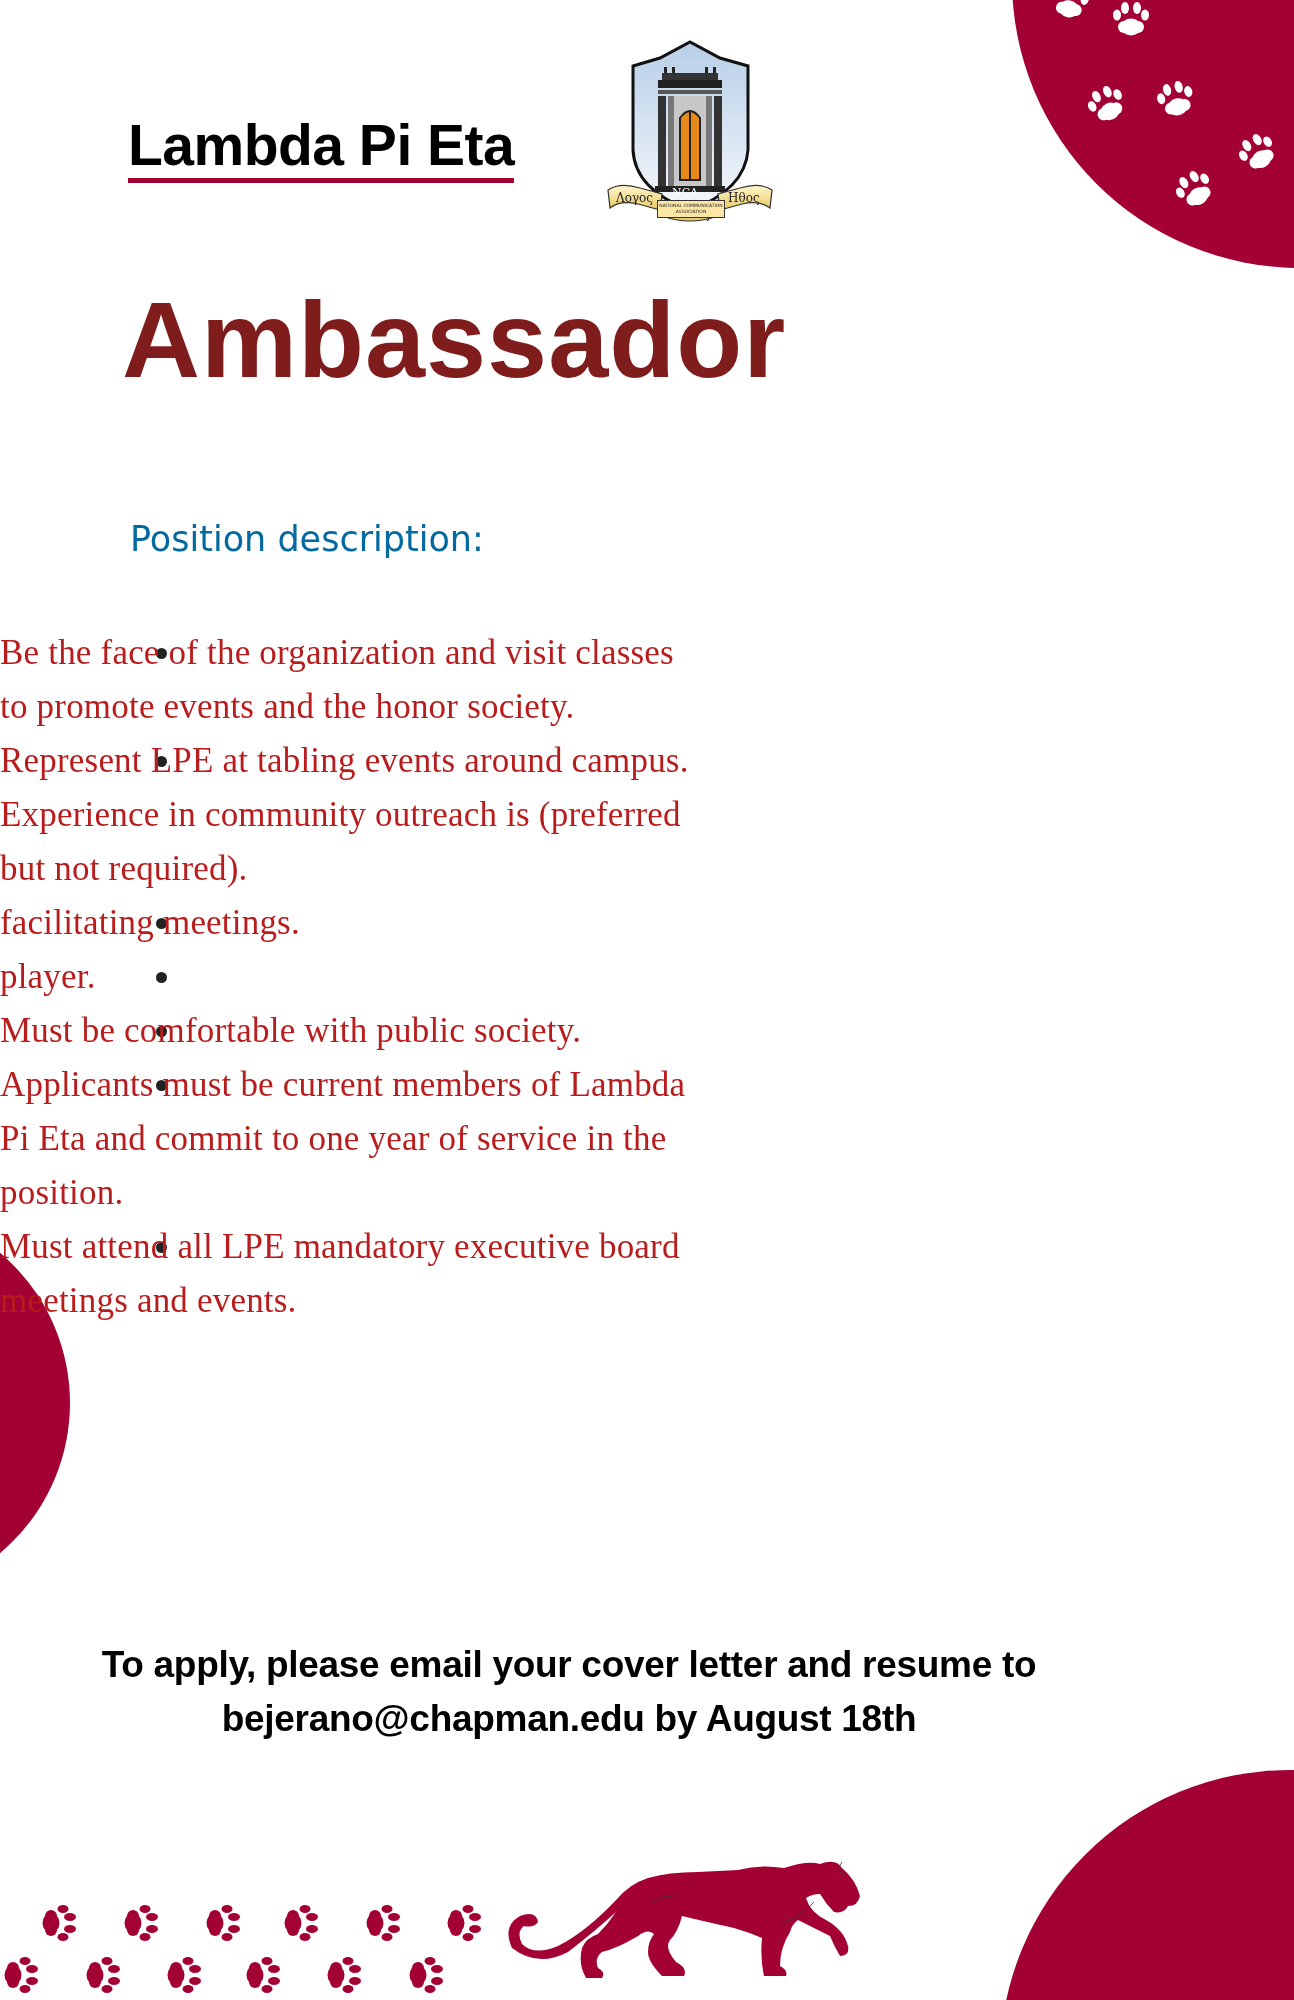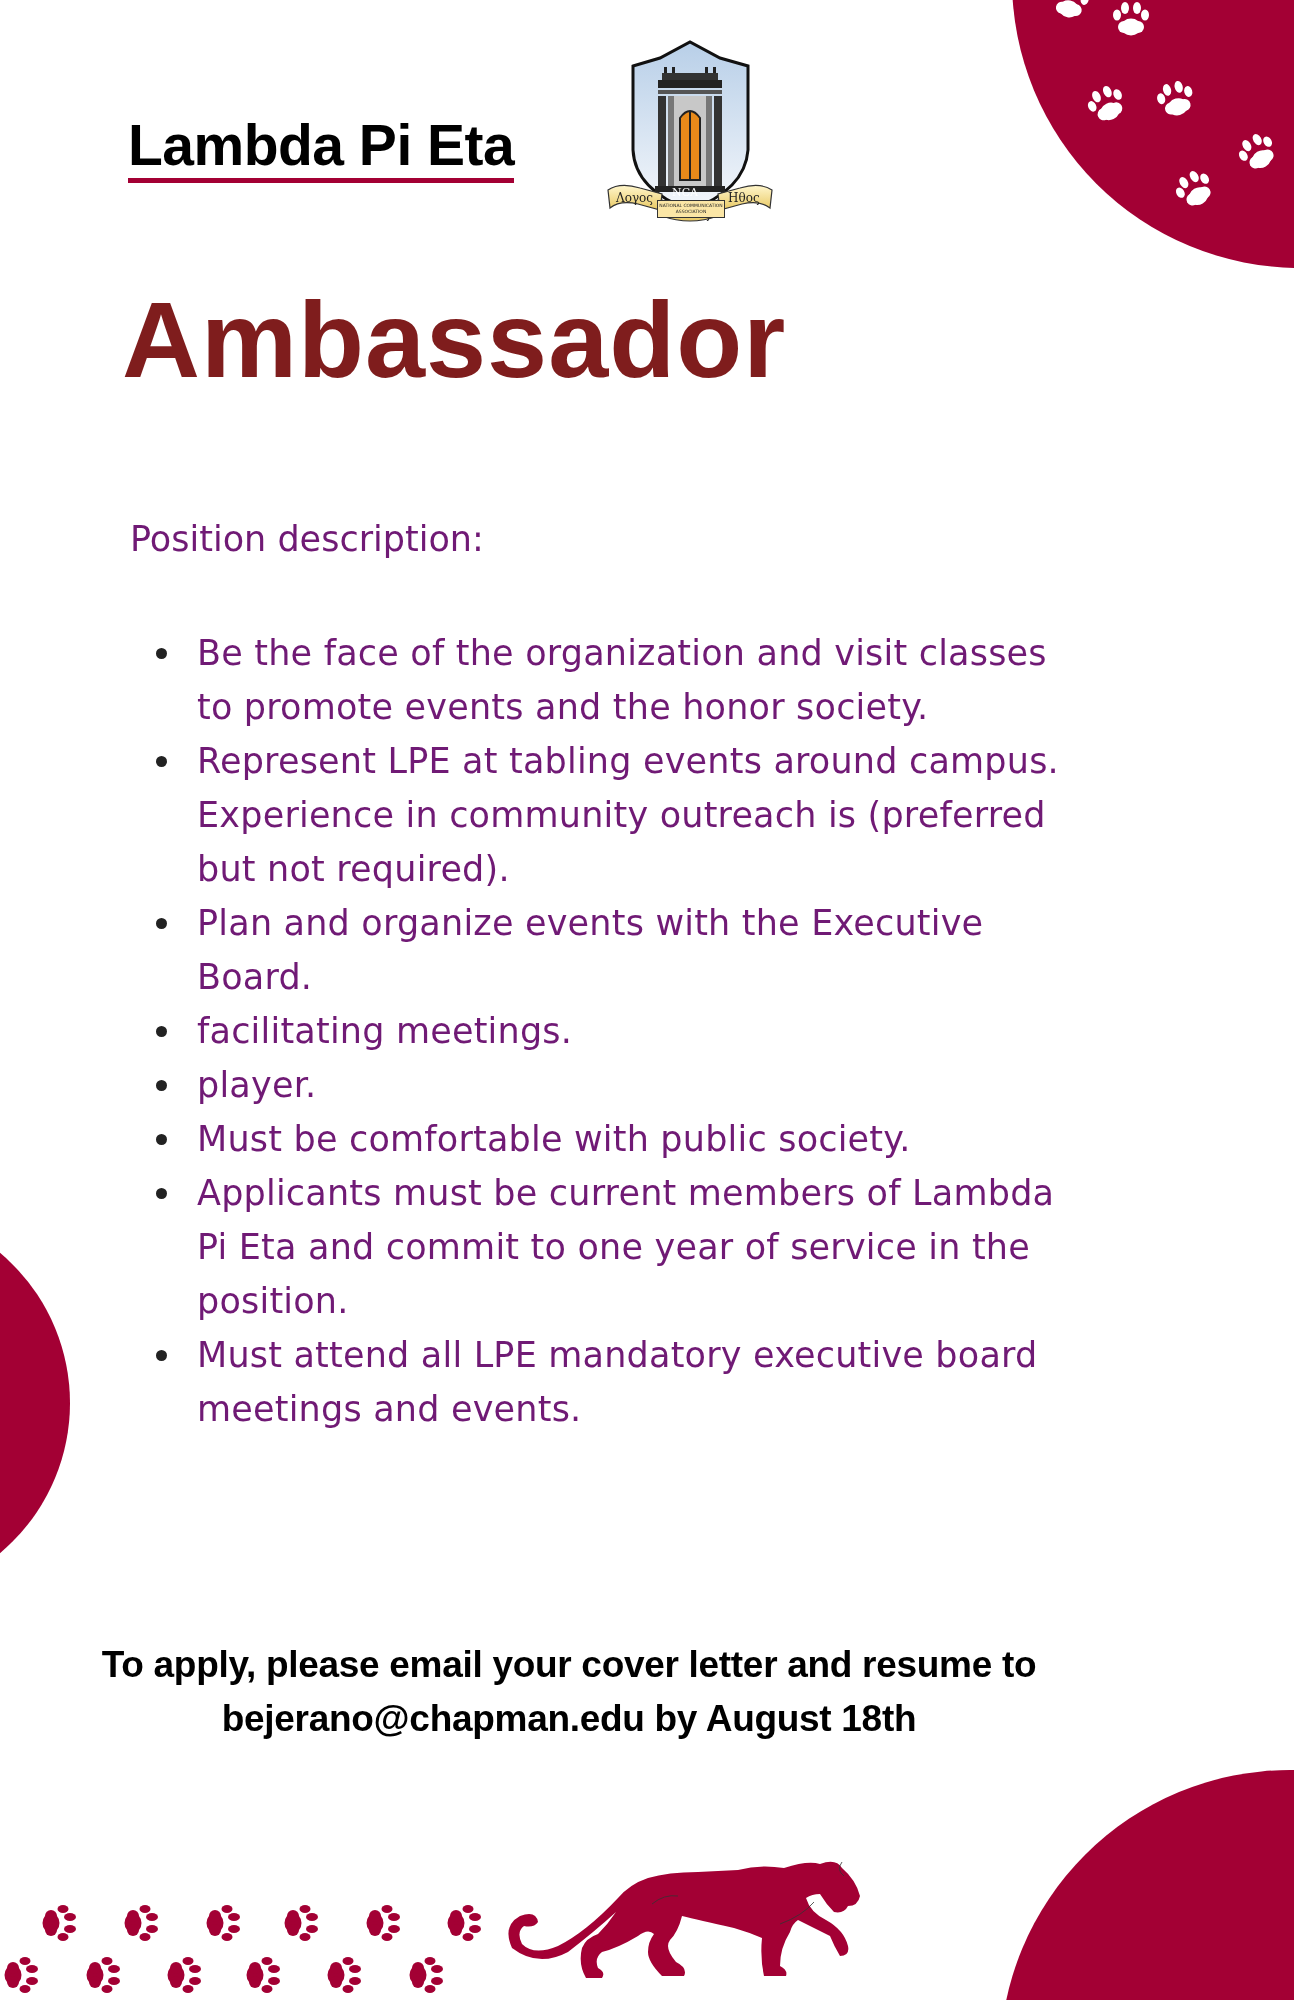--- a/index.html
+++ b/index.html
@@ -27,31 +27,31 @@
   }
   #logo { left: 600px; top: 40px; width: 180px; height: 182px; }
   #title {
     left: 122px; top: 280px;
     font-family: "Liberation Sans", sans-serif; font-weight: bold;
     font-size: 108px; line-height: 120px; color: #7f1d1d;
     letter-spacing: 1px; white-space: nowrap;
   }
   #desc-label {
     left: 130px; top: 516px;
-    font-size: 35px; line-height: 46px; color: #701a75; font-weight: normal;
+    font-size: 35px; line-height: 46px; color: #0369a1; font-weight: normal;
     white-space: nowrap;
   }
   #bullets {
     left: 0; top: 626px; margin: 0; padding: 0; list-style: none;
   }
   #bullets li { position: relative; }
   .bline {
-    position: relative; display: block; padding-left: 197px;
+    position: relative; display: block; 
     font-size: 35px; line-height: 54px; height: 54px;
-    color: #701a75; white-space: nowrap; letter-spacing: 0.2px;
+    color: #b91c1c; white-space: nowrap; letter-spacing: 0.2px; font-family: Liberation Serif, serif;
   }
   .bdot {
     position: absolute; left: 156px; top: 22px;
     width: 11px; height: 11px; border-radius: 50%; background: #222222;
   }
   #cta {
     left: 0; width: 1138px; top: 1638px; text-align: center;
     font-family: "Liberation Sans", sans-serif; font-weight: bold;
     font-size: 37px; line-height: 54px; color: #000000;
     letter-spacing: -0.3px;
@@ -168,25 +168,20 @@
   <li>
     <span class="bdot"></span>
     <span class="bline">Be the face of the organization and visit classes</span>
     <span class="bline">to promote events and the honor society.</span>
   </li>
   <li>
     <span class="bdot"></span>
     <span class="bline">Represent LPE at tabling events around campus.</span>
     <span class="bline">Experience in community outreach is (preferred</span>
     <span class="bline">but not required).</span>
-  </li>
-  <li>
-    <span class="bdot"></span>
-    <span class="bline">Plan and organize events with the Executive</span>
-    <span class="bline">Board.</span>
   </li>
   <li>
     <span class="bdot"></span>
     <span class="bline">facilitating meetings.</span>
   </li>
   <li>
     <span class="bdot"></span>
     <span class="bline">player.</span>
   </li>
   <li>

